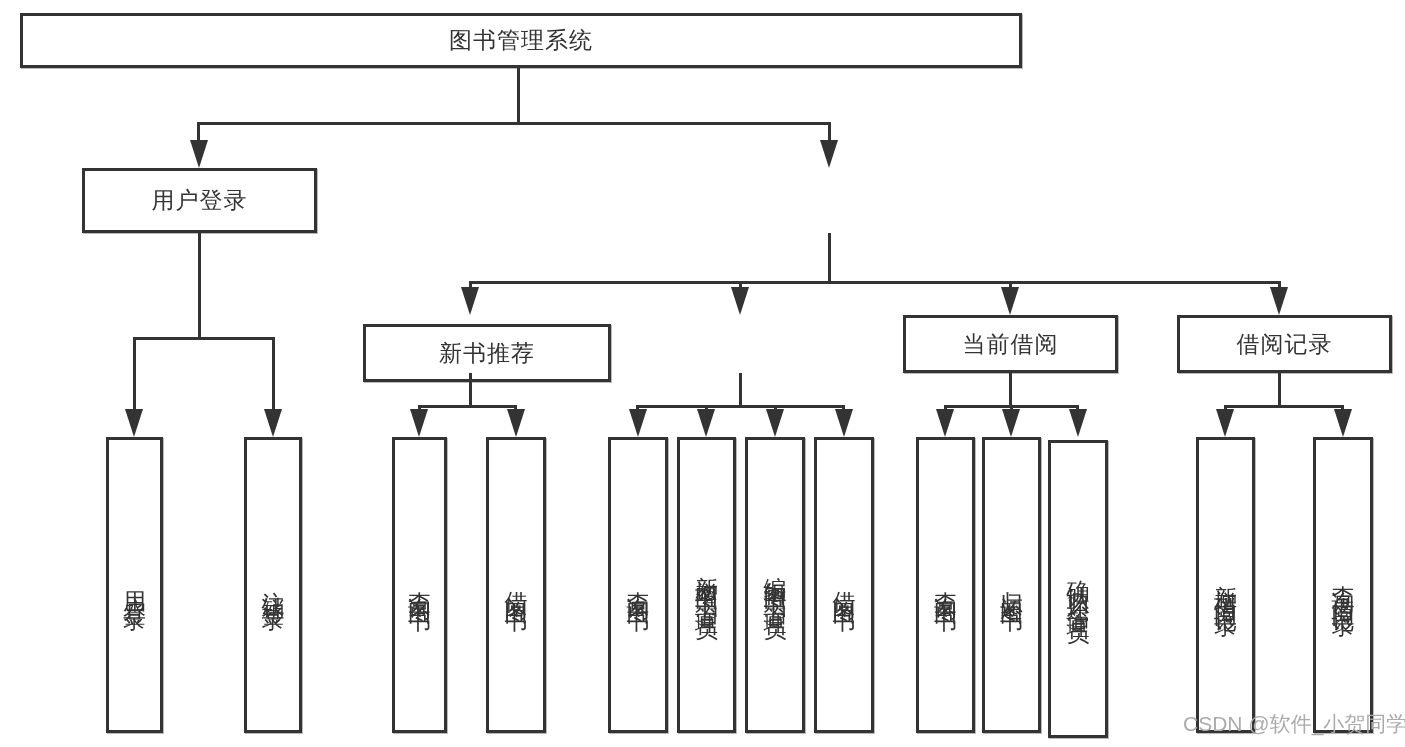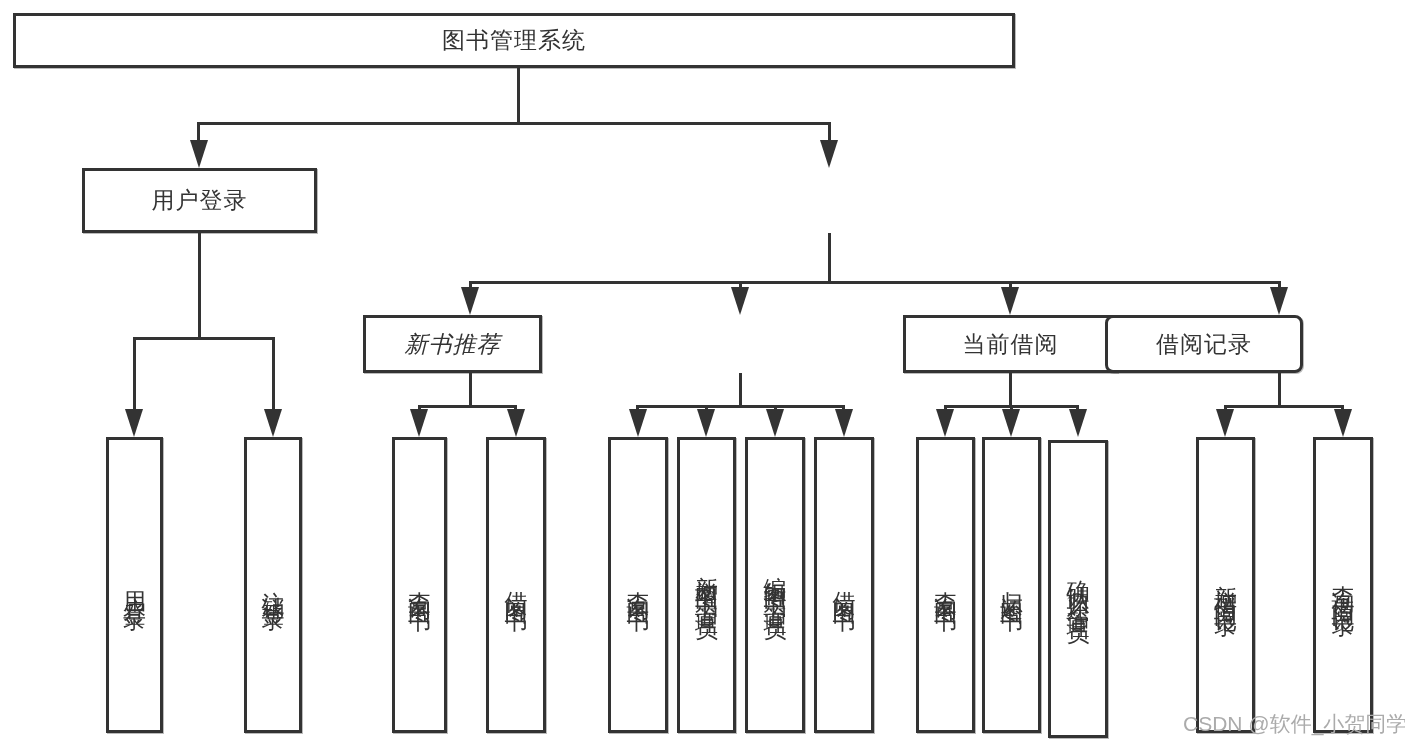--- a/index.html
+++ b/index.html
@@ -56,21 +56,21 @@
     color: #ababab;
     white-space: nowrap;
     z-index: 5;
   }
 </style>
 </head>
 <body>
 
 <div class="canvas">
 
-  <div class="box" style="left:13px; top:13px; width:1002px; height:55px;">
+  <div class="box" style="left:20px; top:13px; width:1002px; height:55px;">
     <span>图书管理系统</span>
   </div>
 
   <div class="vline" style="left:517px; top:68px; height:56px;"></div>
   <div class="hline" style="left:198px; top:122px; width:633px;"></div>
   <div class="vline" style="left:197px; top:122px; height:22px;"></div>
   <div class="arrow" style="left:190px; top:140px;"></div>
   <div class="vline" style="left:828px; top:122px; height:22px;"></div>
   <div class="arrow" style="left:820px; top:140px;"></div>
 
@@ -89,27 +89,27 @@
   <div class="hline" style="left:469px; top:281px; width:812px;"></div>
   <div class="vline" style="left:469px; top:281px; height:10px;"></div>
   <div class="arrow" style="left:461px; top:287px;"></div>
   <div class="vline" style="left:739px; top:281px; height:10px;"></div>
   <div class="arrow" style="left:731px; top:287px;"></div>
   <div class="vline" style="left:1009px; top:281px; height:10px;"></div>
   <div class="arrow" style="left:1001px; top:287px;"></div>
   <div class="vline" style="left:1278px; top:281px; height:10px;"></div>
   <div class="arrow" style="left:1270px; top:287px;"></div>
 
-  <div class="box" style="left:363px; top:315px; width:179px; height:58px;font-style:italic;">
+  <div class="box" style="left:363px; top:324px; width:248px; height:58px;">
     <span>新书推荐</span>
   </div>
   <div class="box" style="left:903px; top:315px; width:215px; height:58px;">
     <span>当前借阅</span>
   </div>
-  <div class="box" style="left:1105px; top:315px; width:198px; height:58px;border-radius:8px;">
+  <div class="box" style="left:1177px; top:315px; width:215px; height:58px;">
     <span>借阅记录</span>
   </div>
 
   <div class="vline" style="left:469px; top:373px; height:34px;"></div>
   <div class="hline" style="left:419px; top:405px; width:98px;"></div>
   <div class="vline" style="left:418px; top:405px; height:8px;"></div>
   <div class="arrow" style="left:410px; top:409px;"></div>
   <div class="vline" style="left:514px; top:405px; height:8px;"></div>
   <div class="arrow" style="left:507px; top:409px;"></div>
 

